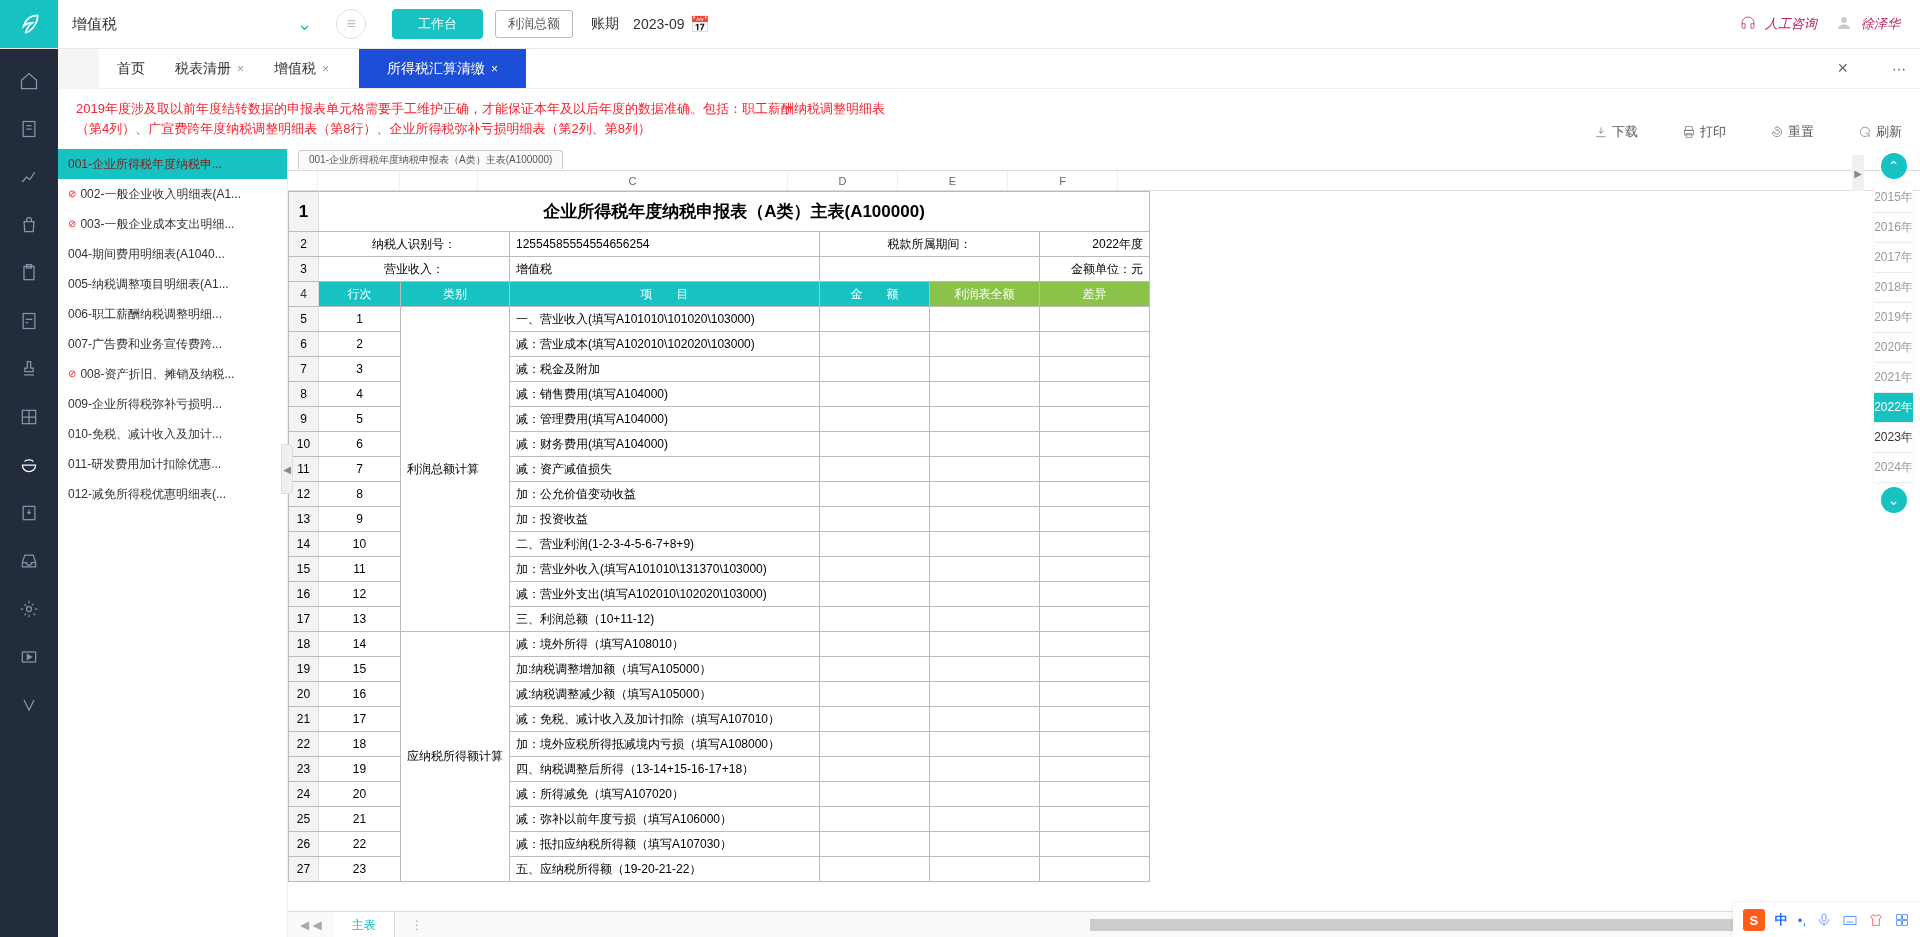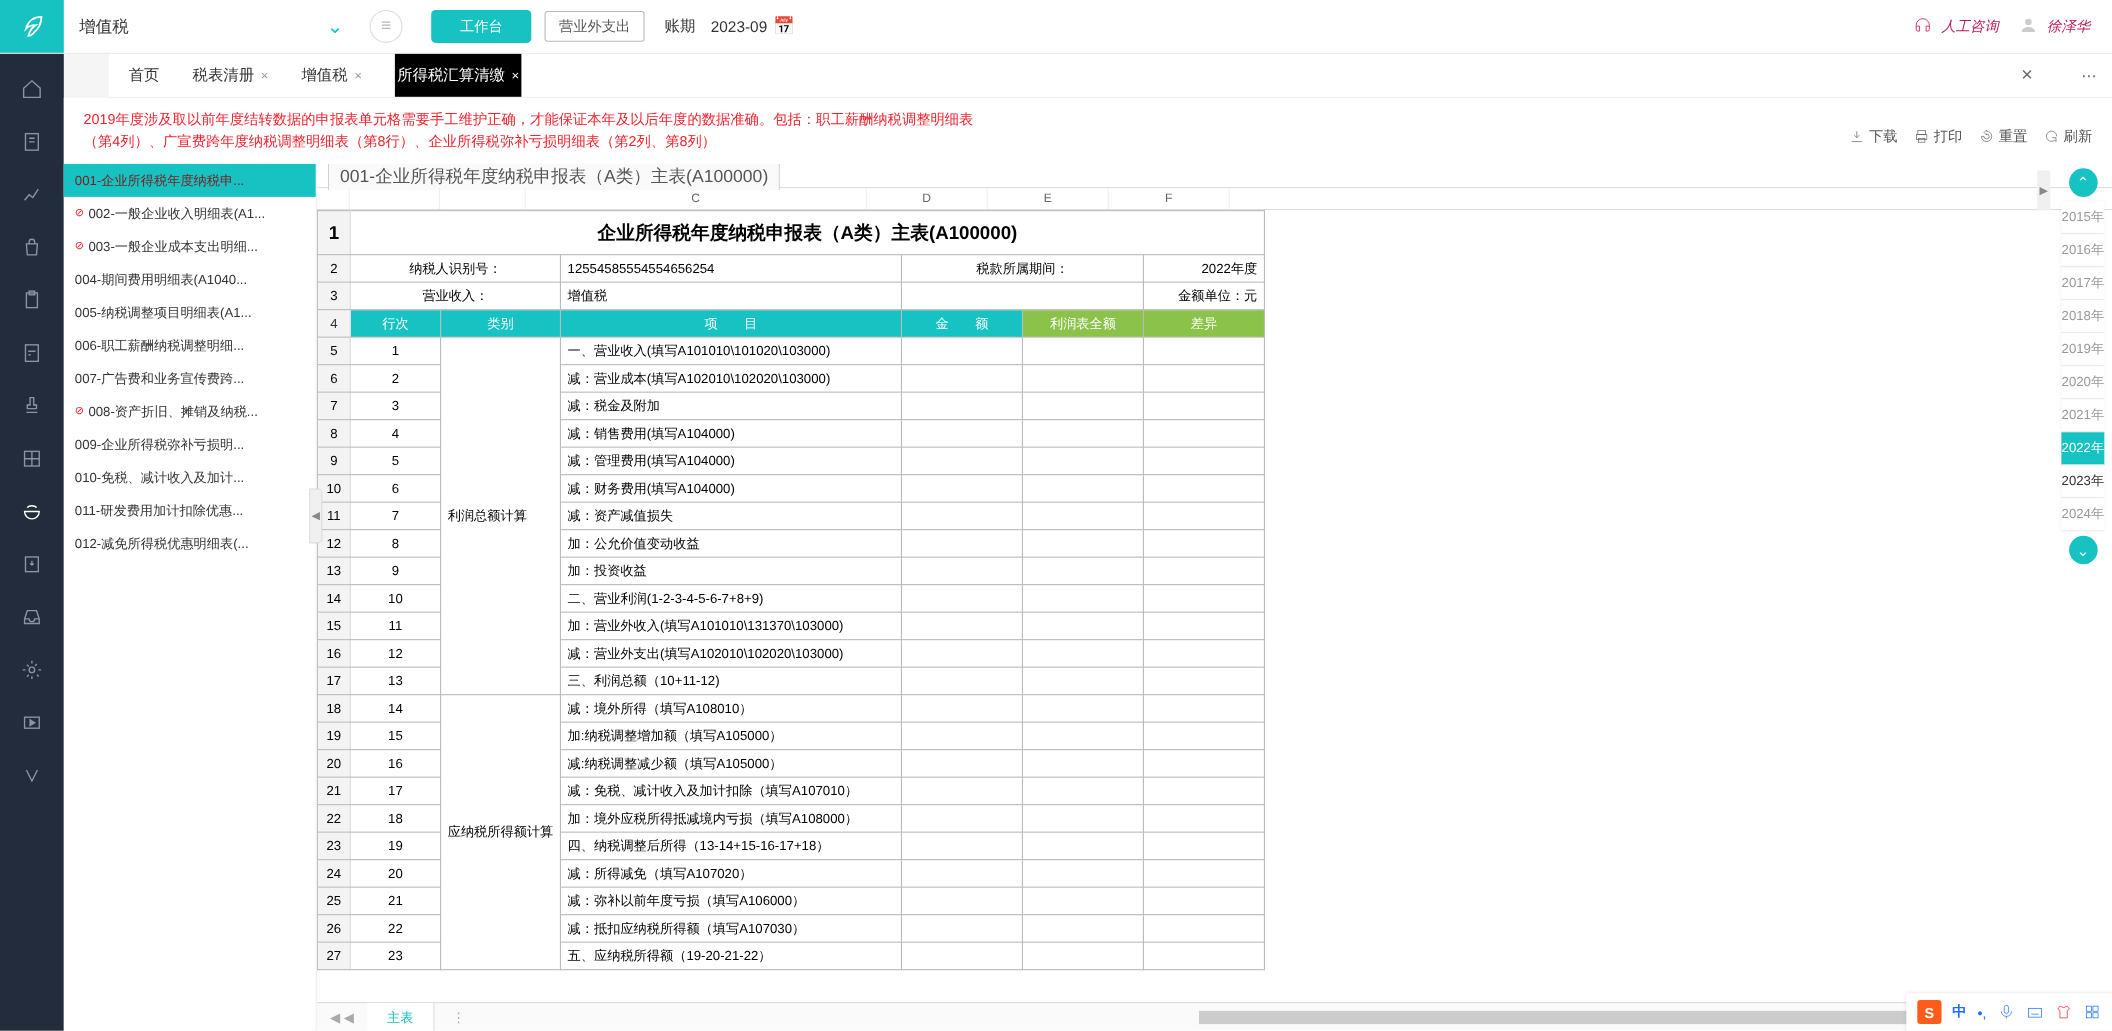--- a/index.html
+++ b/index.html
@@ -22,44 +22,44 @@
 
 
 .leftnav { position:absolute; top:49px; left:0; bottom:0; width:58px; background:#222c3c; display:flex; flex-direction:column; align-items:center; gap:24px; padding-top:20px; }
 .leftnav .ni { width:24px; height:24px; color:#8b94a6; display:flex; align-items:center; justify-content:center; }
 .leftnav .ni.active { color:#fff; }
 .leftnav .ni svg { width:20px; height:20px; stroke:currentColor; fill:none; stroke-width:1.5; }
 
 
 .tabbar { position:absolute; top:49px; left:58px; right:0; height:40px; background:#fff; border-bottom:1px solid #eee; display:flex; align-items:center; padding-left:18px; gap:30px; font-size:14px; color:#333;margin-left:41px; }
 .tab { display:flex; align-items:center; gap:6px; height:100%; cursor:pointer; }
-.tab.active { background:#000000; color:#fff; padding:0 2px; }
+.tab.active { background:#1d4ed8; color:#fff; padding:0 28px; }
 .tab .x { font-size:12px; color:#999; }
 .tab.active .x { color:#fff; }
 .tabbar .tab-close-right { margin-left:auto; margin-right:14px; font-size:18px; color:#666; }
 
 
 .notice-row { position:absolute; top:89px; left:58px; right:0; height:60px; background:#fff; padding:10px 18px 0 18px; display:flex; }
 .notice { color:#f5222d; font-size:13px; line-height:20px; max-width:830px; }
-.actions { margin-left:auto; display:flex; gap:15px; color:#555; font-size:13px; align-items:flex-start; padding-top:16px; }
+.actions { margin-left:auto; display:flex; gap:44px; color:#555; font-size:13px; align-items:center; padding-top:16px; }
 .actions .ab { display:flex; align-items:center; gap:4px; cursor:pointer; }
 .actions .ab svg { width:14px; height:14px; stroke:currentColor; fill:none; }
 
 
 .body { position:absolute; top:149px; left:58px; right:0; bottom:0; background:#fff; display:flex; }
 
 
 .formlist { width:230px; border-right:1px solid #eee; font-size:12px; color:#333; }
 .formlist .frow { height:30px; line-height:30px; padding:0 10px; white-space:nowrap; overflow:hidden; text-overflow:ellipsis; cursor:pointer; display:flex; align-items:center; gap:4px; }
 .formlist .frow.sel { background:#16c2c2; color:#7f1d1d; }
 .formlist .frow .warn { color:#f5222d; font-size:10px; }
 
 
 .sheet-wrap { flex:1; position:relative; overflow:hidden; }
-.tabstrip { height:22px; display:flex; align-items:center; padding-left:10px; font-size:16px; color:#555; border-bottom:1px solid #ddd; }
+.tabstrip { height:22px; display:flex; align-items:center; padding-left:10px; font-size:10px; color:#555; border-bottom:1px solid #ddd; }
 .tabstrip .t { padding:2px 10px; border:1px solid #ccc; border-bottom:none; background:#fafafa; border-radius:3px 3px 0 0; }
 
 
 .colhdr { height:20px; display:flex; border-bottom:1px solid #ddd; font-size:11px; color:#666; }
 .colhdr span { text-align:center; border-right:1px solid #eee; line-height:20px; }
 
 table.sheet { border-collapse:collapse; font-size:12px; table-layout:fixed; }
 table.sheet td { border:1px solid #bbb; height:25px; padding:0 6px; white-space:nowrap; overflow:hidden; }
 table.sheet td.c { text-align:center; }
 table.sheet td.r { text-align:right; }
@@ -98,21 +98,21 @@
 <div class="ribbon">
   <div class="logo">
     <svg viewBox="0 0 24 24">
         <path d="M20 4c-6 0-11 3-13 10 2-2 5-3 8-3-3 2-5 5-6 9 1 0 3-1 4-2 5-4 7-9 7-14z"></path>
       </svg>
   </div>
   <span class="company">增值税</span>
   <span class="company-caret">⌄</span>
   <span class="circle-btn">≡</span>
   <span class="workbench">工作台</span>
-  <span class="switch-old">营业外支出</span>
+  <span class="switch-old">利润总额</span>
   <span class="period-lbl">账期</span>
   <span class="period-val">2023-09</span>
   <span class="period-ico">📅</span>
   <div class="rt">
     <span class="headset"><svg viewBox="0 0 24 24" fill="none" stroke="currentColor">
           <path d="M4 12a8 8 0 0116 0v5a2 2 0 01-2 2h-2v-6h4M4 12v5a2 2 0 002 2h2v-6H4"></path>
         </svg></span>
     <span>人工咨询</span>
     <span class="avatar" style="margin-left:10px;"><svg viewBox="0 0 24 24" fill="#ccc">
           <circle cx="12" cy="8" r="4"></circle>

